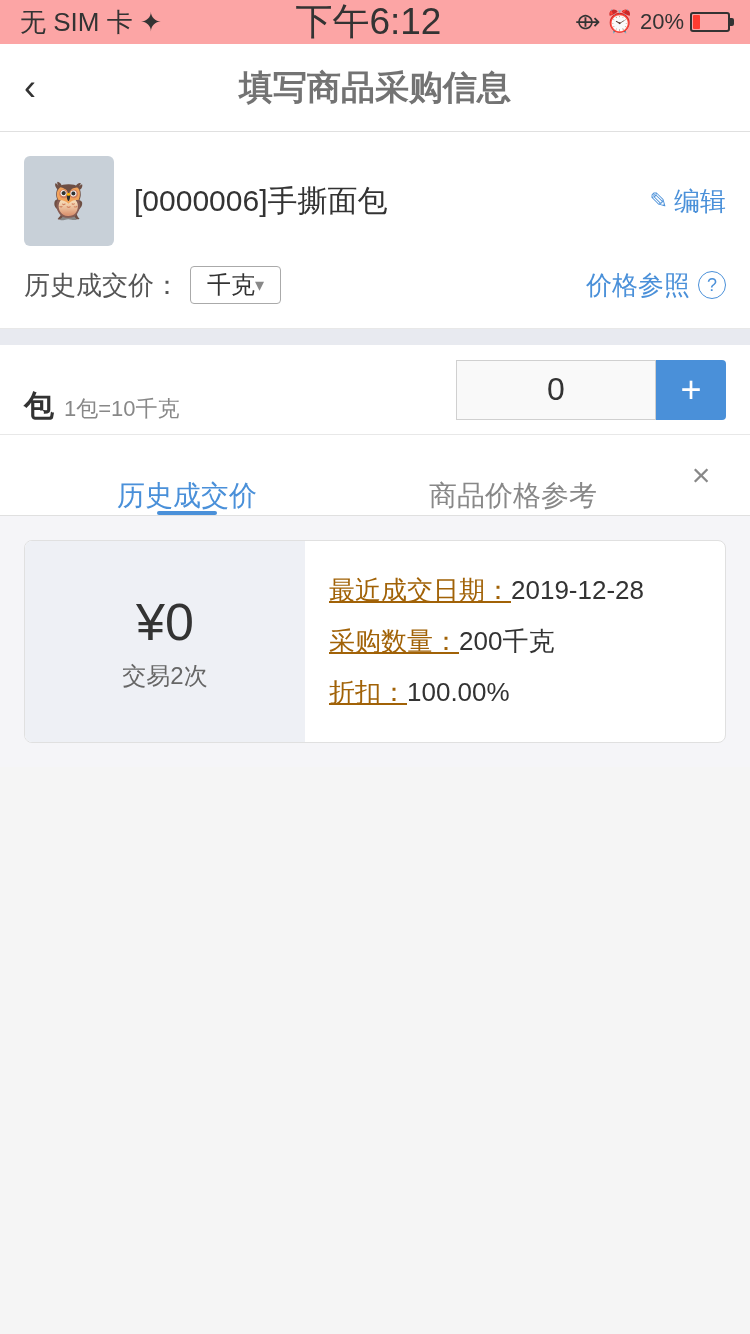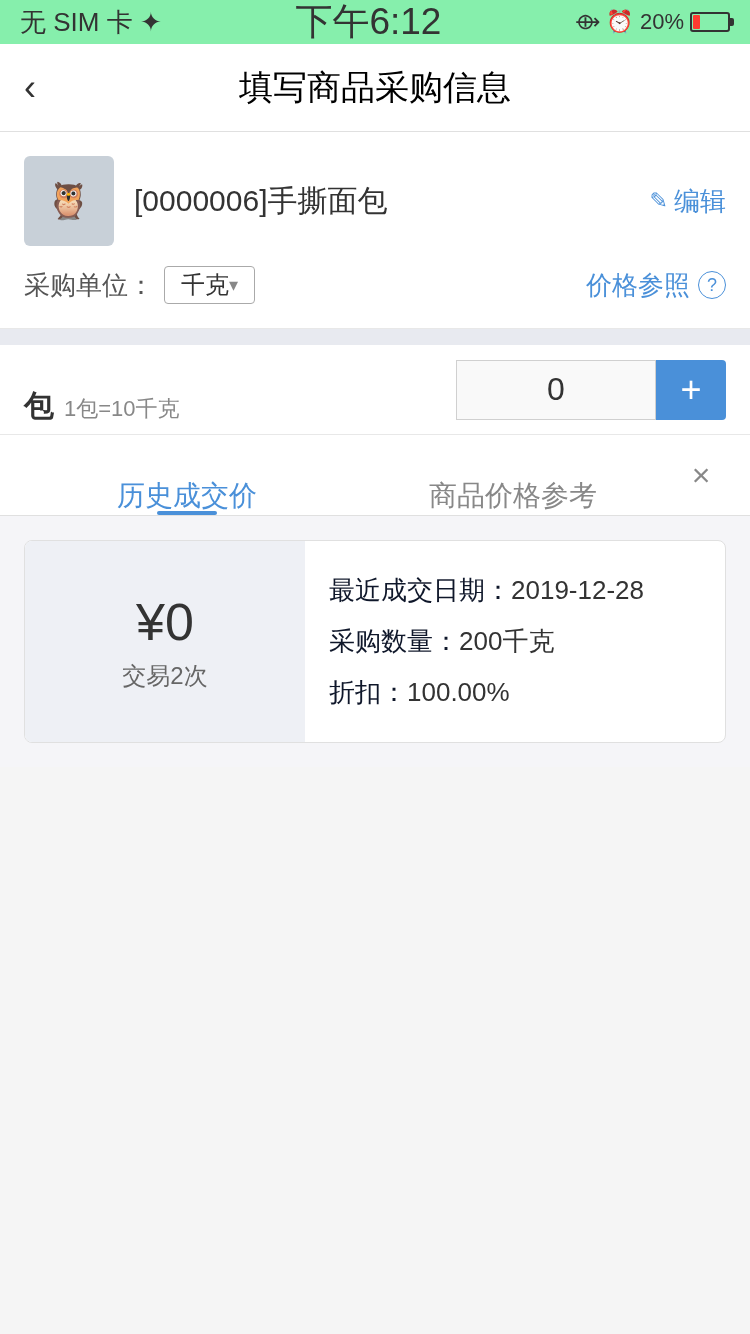--- a/index.html
+++ b/index.html
@@ -9,21 +9,21 @@
       min-height: 1334px;
       font-family: -apple-system, 'PingFang SC', 'Helvetica Neue', sans-serif;
       background: #f5f5f5;
       overflow-x: hidden;
     }
 
     
     .status-bar {
       width: 750px;
       height: 44px;
-      background: #86efac;
+      background: #fca5a5;
       display: flex;
       align-items: center;
       justify-content: space-between;
       padding: 0 20px;
       font-size: 26px;
       color: #333;
     }
     .status-left { display: flex; align-items: center; gap: 8px; }
     .status-center { font-size: 37px; font-weight: 500; }
     .status-right { display: flex; align-items: center; gap: 6px; font-size: 22px; }
@@ -69,22 +69,22 @@
     }
     .header-back {
       position: absolute;
       left: 24px;
       font-size: 36px;
       color: #333;
       cursor: pointer;
     }
     .header-title {
       font-size: 34px;
-      font-weight: 400;
-      color: #000000;
+      font-weight: 700;
+      color: #737373;
     }
 
     
     .product-card {
       background: #ffffff;
       padding: 24px 24px;
       margin-top: 0;
       border-bottom: 1px solid #e8e8e8;
     }
     .product-top {
@@ -306,21 +306,21 @@
       padding: 30px 24px;
       display: flex;
       flex-direction: column;
       gap: 12px;
     }
     .price-detail-row {
       font-size: 26px;
       color: #444;
       line-height: 1.5;
     }
-    .price-detail-label { color: #0f172a; }
+    .price-detail-label { color: #a16207; text-decoration: underline; }
     .price-detail-value { color: #333; }
   </style>
 </head>
 <body>
 
 <div class="status-bar">
   <div class="status-left">
     <span>无 SIM 卡 ✦</span>
   </div>
   <div class="status-center">下午6:12</div>
@@ -347,21 +347,21 @@
       </div>
       <span class="product-name">[0000006]手撕面包</span>
     </div>
     <div class="edit-btn">
       <span class="edit-btn-icon">✎</span>
       <span>编辑</span>
     </div>
   </div>
   <div class="product-bottom">
     <div class="purchase-unit">
-      <span>采购单位：</span>
+      <span>历史成交价：</span>
       <div class="unit-tag">
         <span>千克</span>
         <span class="unit-dropdown-arrow">▾</span>
       </div>
     </div>
     <div class="price-ref">
       <span>价格参照</span>
       <div class="price-ref-icon">?</div>
     </div>
   </div>

